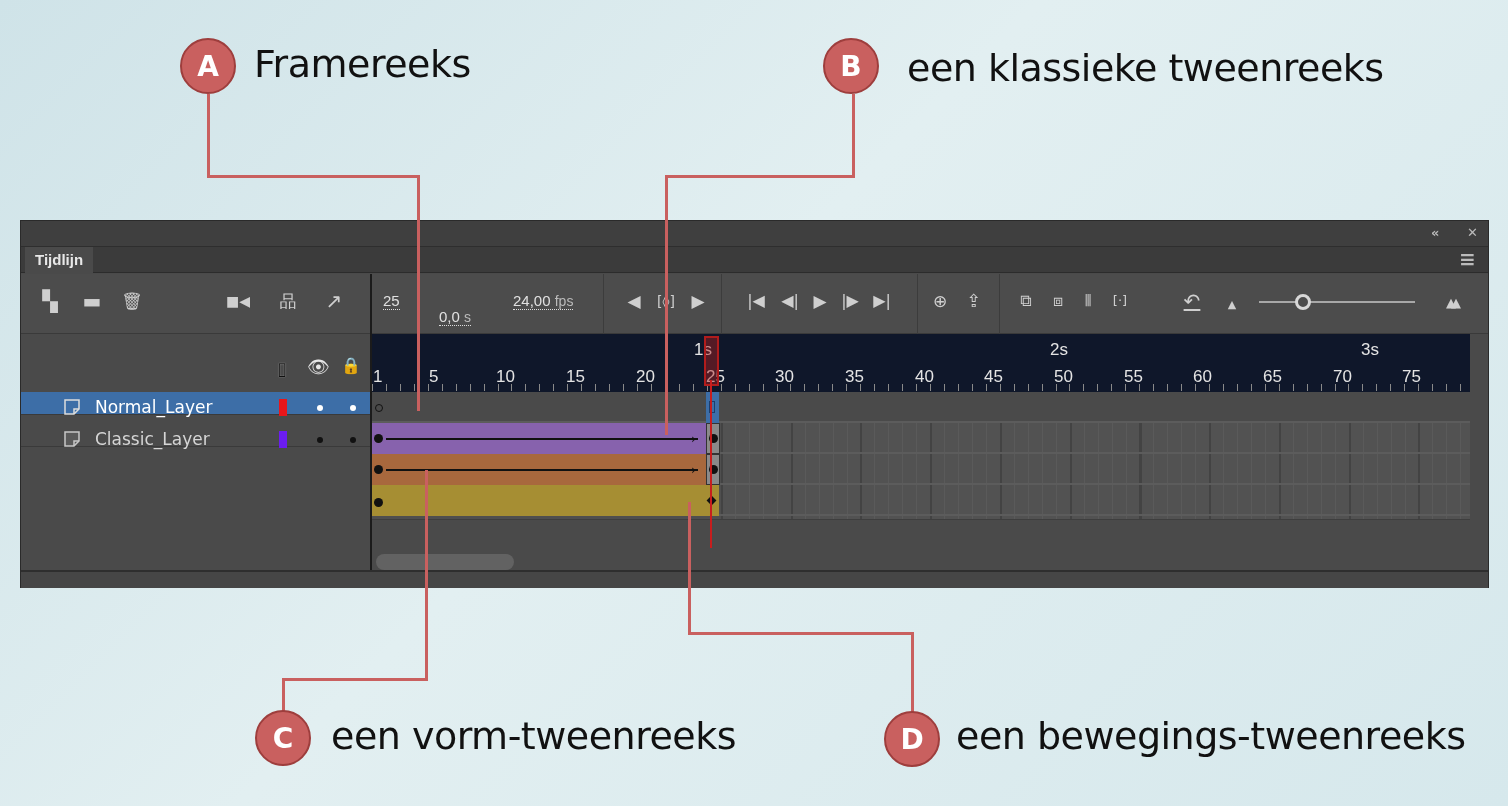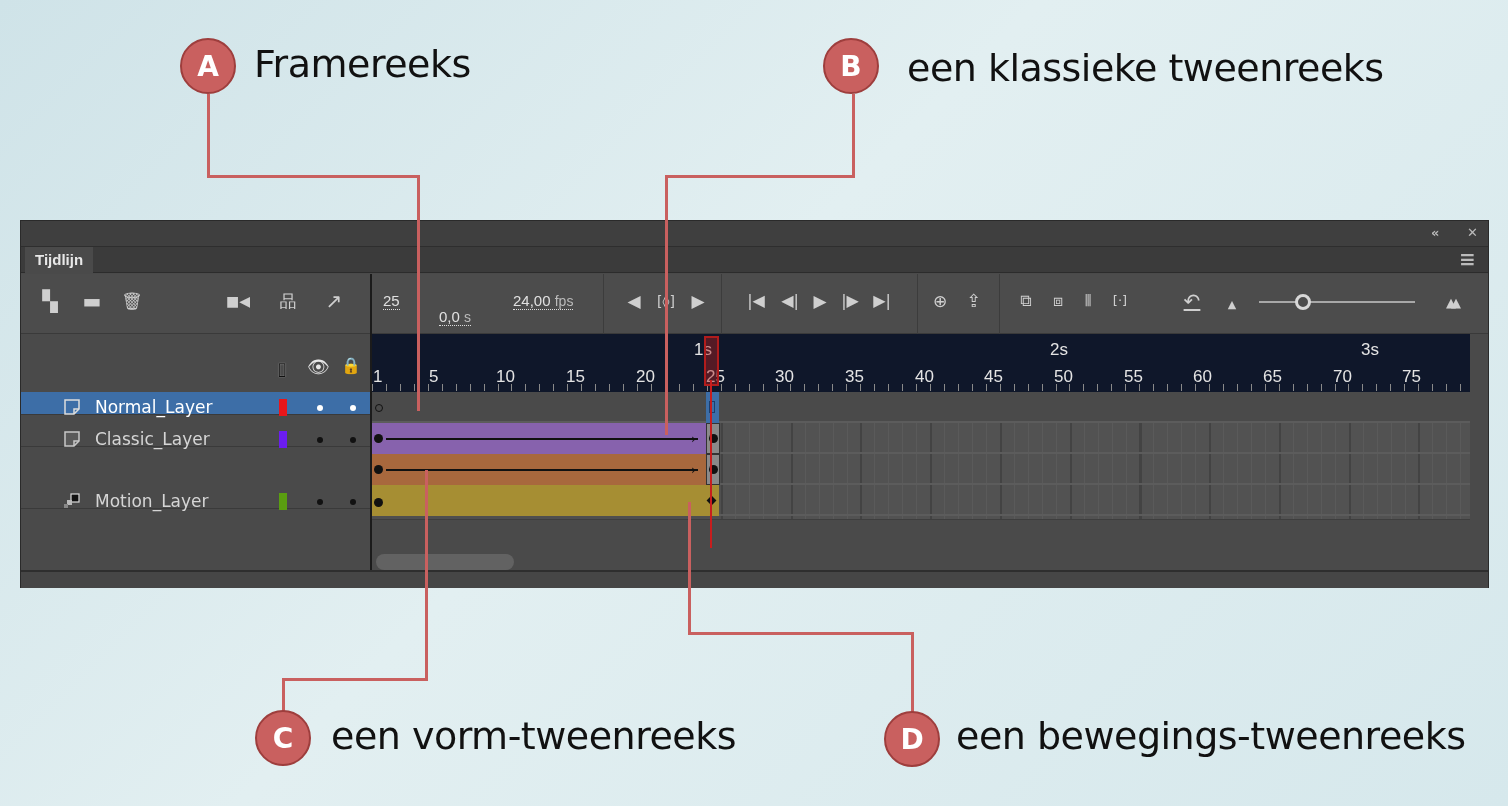--- a/index.html
+++ b/index.html
@@ -189,31 +189,20 @@
       <span class="dot" style="left:296px;"></span>
       <span class="dot" style="left:329px;"></span>
     </div>
     <div class="layer-row" style="top:90px;">
       <svg class="layer-icon" viewBox="0 0 18 18">
           <path d="M2 2h14v9l-5 5H2z" fill="#5a5a5a" stroke="#c8c8c8" stroke-width="1.5"></path>
           <path d="M11 16v-5h5" fill="none" stroke="#c8c8c8" stroke-width="1.5"></path>
         </svg>
       <span class="layer-name">Classic_Layer</span>
       <span class="layer-color" style="background:#6b1df0;"></span>
-      <span class="dot" style="left:296px;"></span>
-      <span class="dot" style="left:329px;"></span>
-    </div>
-    <div class="layer-row" style="top:152px;">
-      <svg class="layer-icon" viewBox="0 0 18 18">
-          <rect x="8" y="2" width="8" height="8" fill="#111" stroke="#ddd" stroke-width="1.2"></rect>
-          <rect x="4" y="8" width="5" height="5" fill="#bbb"></rect>
-          <rect x="1" y="12" width="4" height="4" fill="#888"></rect>
-        </svg>
-      <span class="layer-name">Motion_Layer</span>
-      <span class="layer-color" style="background:#5a9e10;"></span>
       <span class="dot" style="left:296px;"></span>
       <span class="dot" style="left:329px;"></span>
     </div>
   </div>
 
   <div class="ruler">
     <span class="ruler-sec" style="left:322px;">1s</span>
     <span class="ruler-sec" style="left:655px;margin-left:23px;">2s</span>
     <span class="ruler-sec" style="left:989px;">3s</span>
     <span class="ruler-num" style="left:4px;">1</span>

